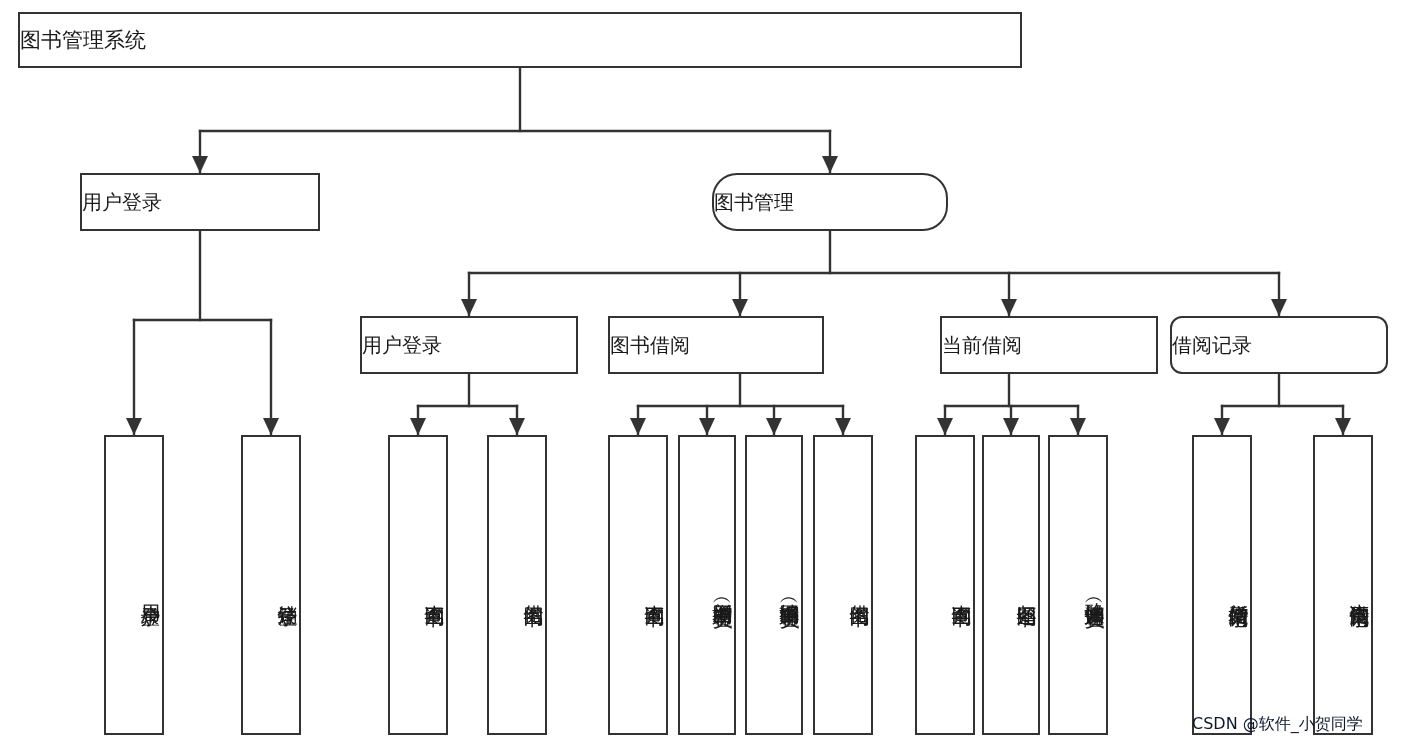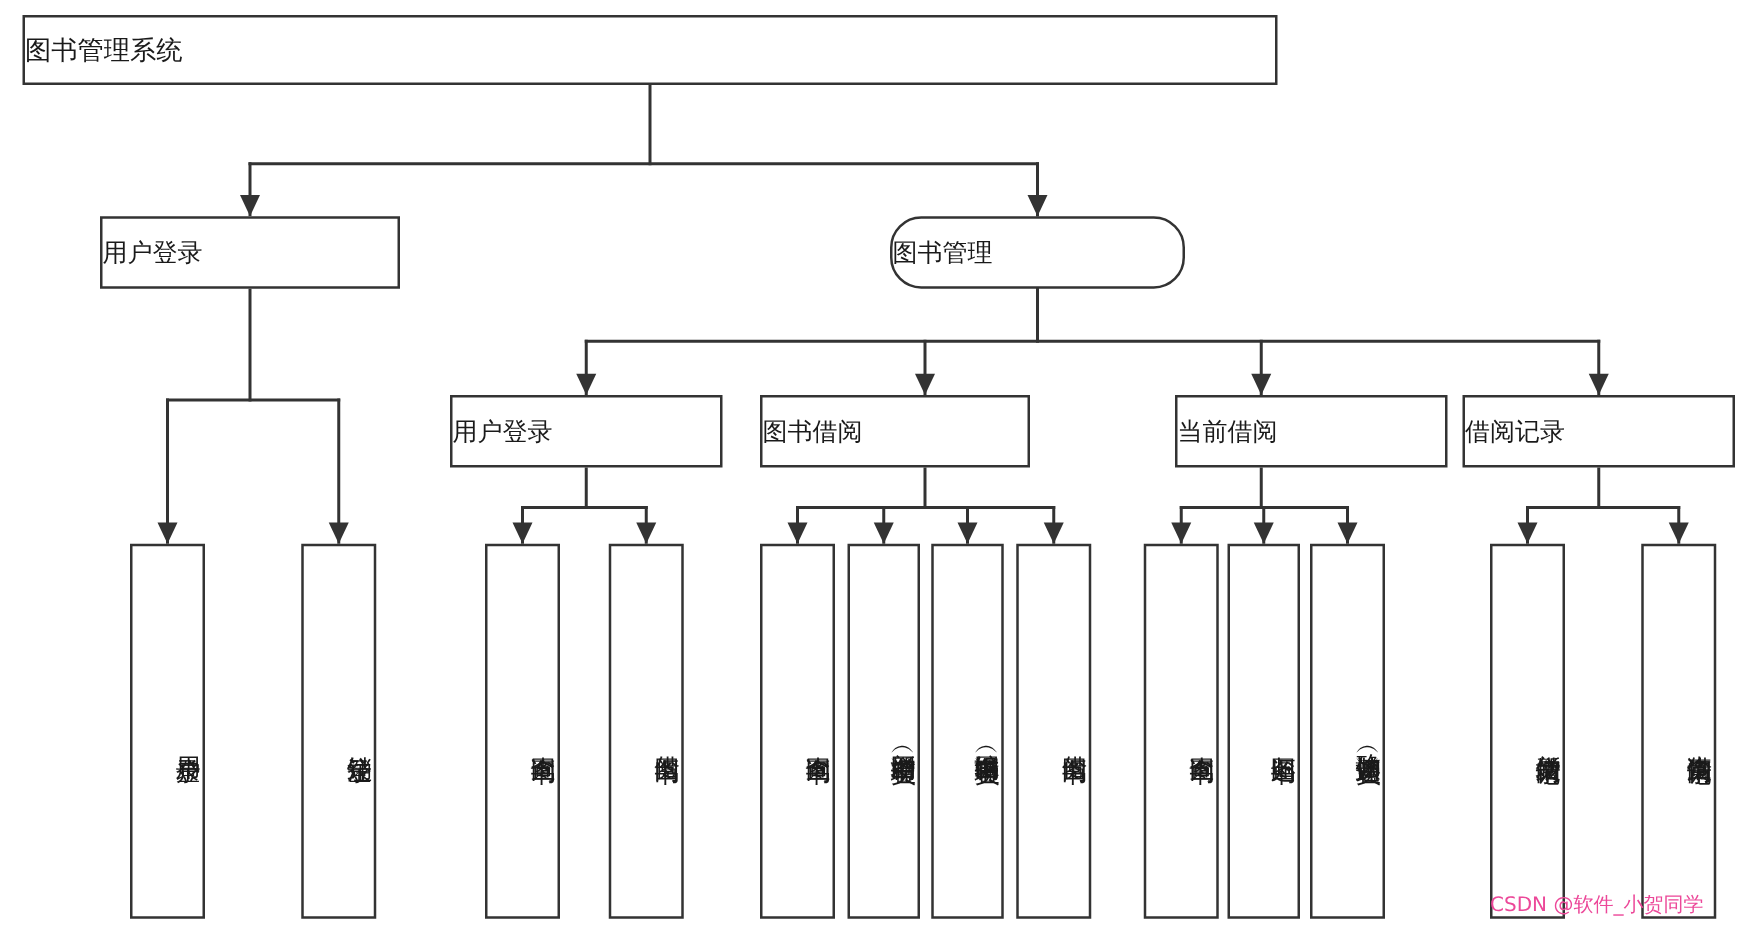--- a/index.html
+++ b/index.html
@@ -60,21 +60,21 @@
     white-space: pre;
   }
   .node.leaf .label {
     white-space: normal;
   }
   #watermark {
     position: absolute;
     left: 1192px;
     top: 714px;
     font-size: 16px;
-    color: #ec4899;
+    color: #0f172a;
     white-space: nowrap;
     z-index: 5;
     font-family: "DejaVu Sans", "Liberation Sans", sans-serif;
   }
 </style>
 </head>
 <body>
 
 <div id="canvas">
 
@@ -146,21 +146,21 @@
 
   <div class="node lvl3" id="n-new_book_rec" style="left: 360px; top: 316px; width: 218px; height: 58px;">
     <span class="label">用户登录</span>
   </div>
   <div class="node lvl3" id="n-book_borrow" style="left: 608px; top: 316px; width: 216px; height: 58px;">
     <span class="label">图书借阅</span>
   </div>
   <div class="node lvl3" id="n-current_borrow" style="left: 900px; top: 316px; width: 218px; height: 58px; margin-left: 40px;">
     <span class="label">当前借阅</span>
   </div>
-  <div class="node lvl3" id="n-borrow_record" style="left: 1170px; top: 316px; width: 218px; height: 58px;">
+  <div class="node lvl3" id="n-borrow_record" style="left: 1170px; top: 316px; width: 218px; height: 58px; border-radius: 12px;">
     <span class="label">借阅记录</span>
   </div>
 
   <div class="node leaf" id="n-leaf_user_login" style="left: 104px; top: 435px; width: 60px; height: 300px;">
     <span class="label">用户登录</span>
   </div>
   <div class="node leaf" id="n-leaf_user_logout" style="left: 241px; top: 435px; width: 60px; height: 300px;">
     <span class="label">注销登录</span>
   </div>
 

